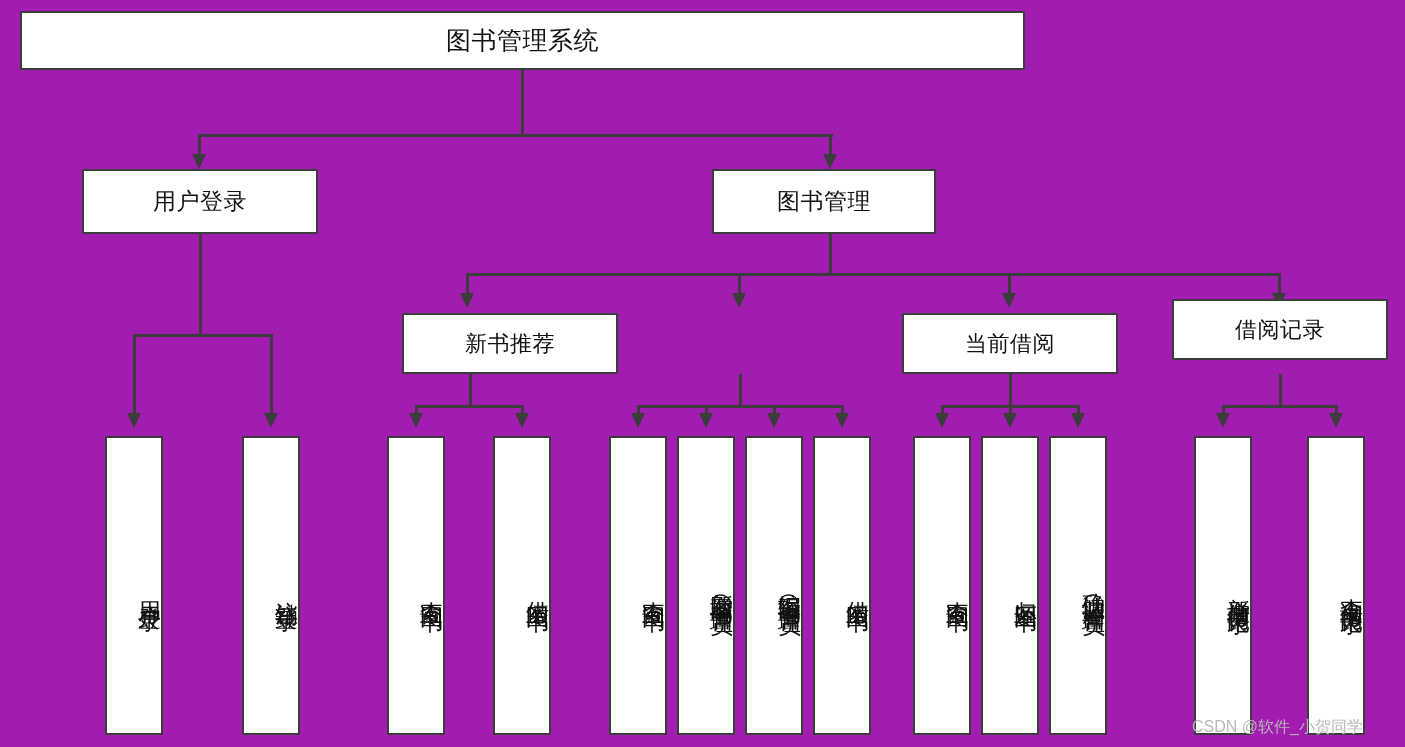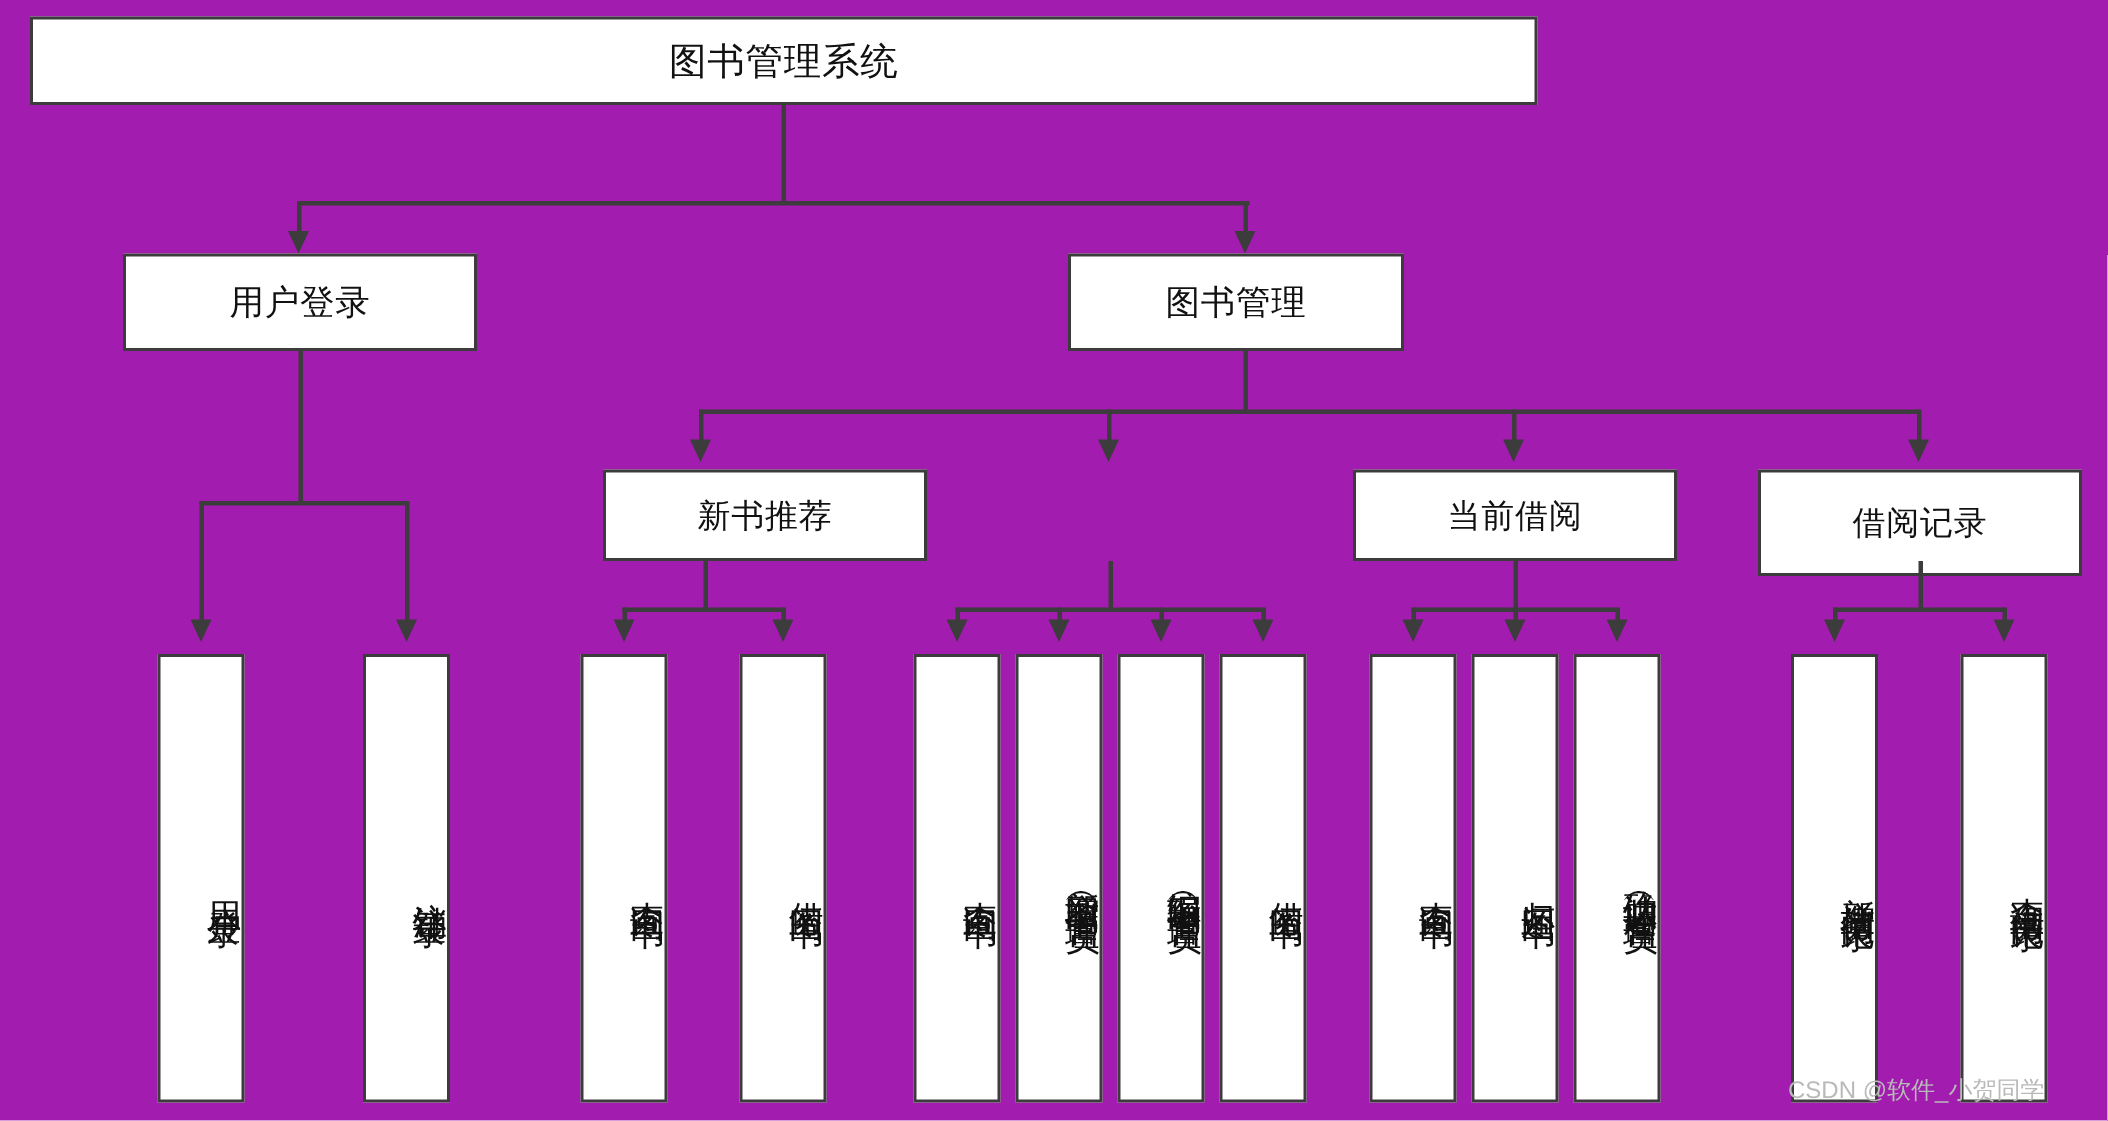--- a/index.html
+++ b/index.html
@@ -116,21 +116,21 @@
   <div class="arrow" style="left:1002px;top:293px;"></div>
   <div class="conn vline" style="left:1278px;top:273px;height:23px;"></div>
   <div class="arrow" style="left:1272px;top:293px;"></div>
 
   <div class="node lvl3" style="left:362px;top:313px;width:216px;height:61px;margin-left:40px;">
     <span>新书推荐</span>
   </div>
   <div class="node lvl3" style="left:902px;top:313px;width:216px;height:61px;">
     <span>当前借阅</span>
   </div>
-  <div class="node lvl3" style="left:1172px;top:313px;width:216px;height:71px;">
+  <div class="node lvl3" style="left:1172px;top:299px;width:216px;height:61px;">
     <span>借阅记录</span>
   </div>
 
   <div class="conn vline" style="left:469px;top:374px;height:32px;"></div>
   <div class="conn hline" style="left:415px;top:405px;width:108px;"></div>
   <div class="conn vline" style="left:415px;top:405px;height:11px;"></div>
   <div class="arrow" style="left:409px;top:413px;"></div>
   <div class="conn vline" style="left:521px;top:405px;height:11px;"></div>
   <div class="arrow" style="left:515px;top:413px;"></div>
 

